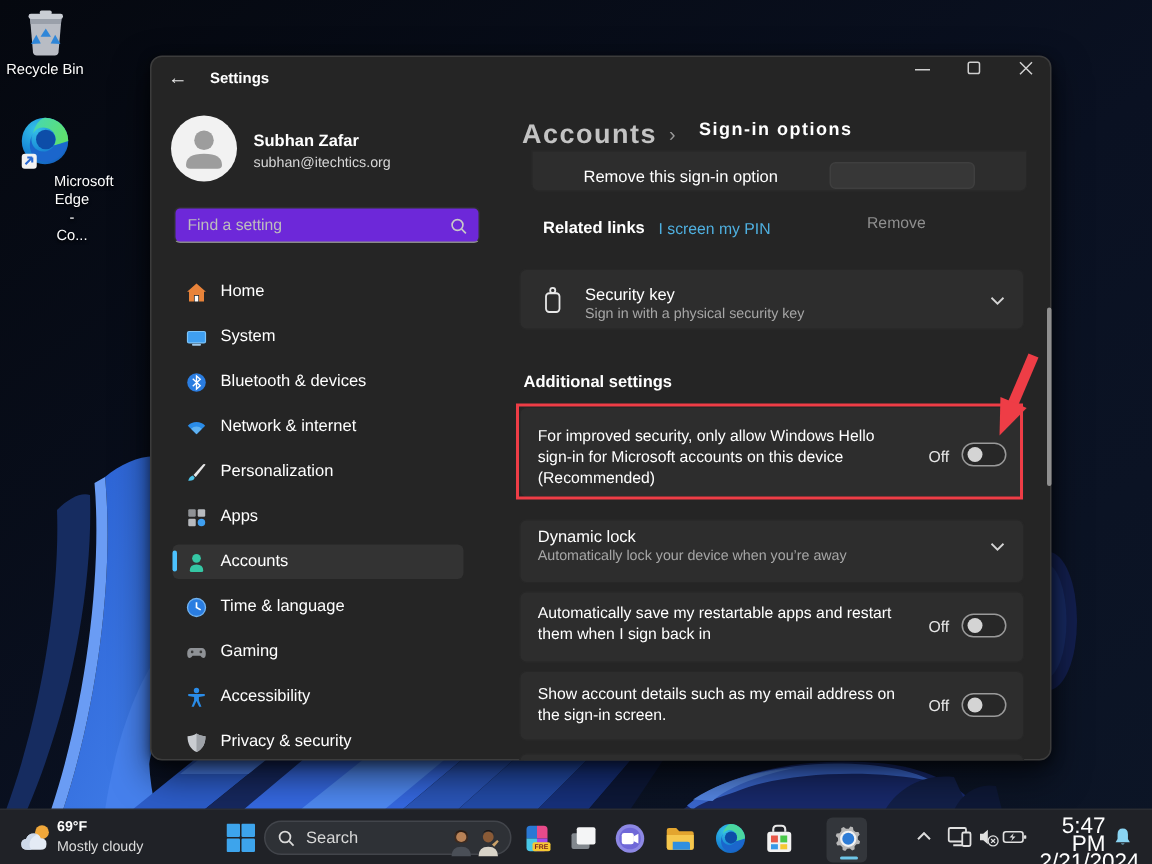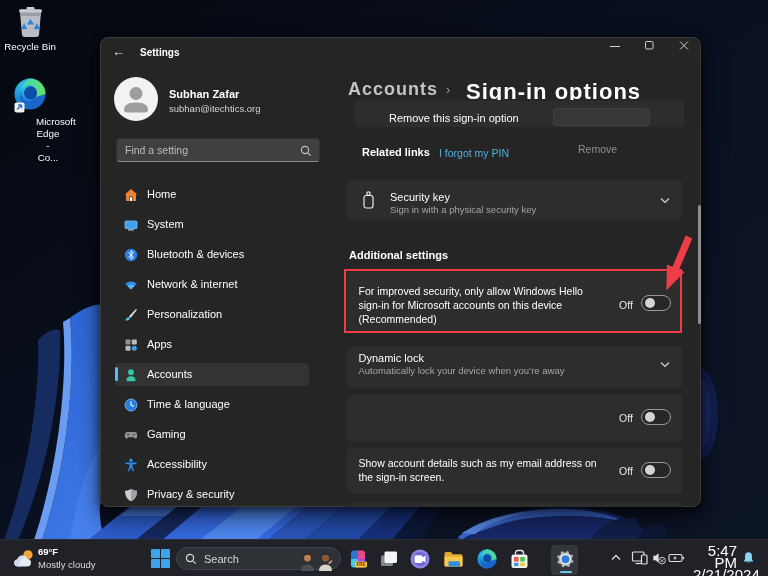--- a/index.html
+++ b/index.html
@@ -122,21 +122,21 @@
   </svg>
 
   <div class="abs" style="left:13px; top:39px; width:44px; height:44px; border-radius:50%; background:#f2f2f2;"></div>
   <svg class="abs" style="left:13px; top:39px;" width="44" height="44" viewBox="0 0 44 44">
     <circle cx="22" cy="16.5" r="6.5" fill="#9d9d9d"></circle>
     <path d="M10,33 Q10,25.5 22,25.5 Q34,25.5 34,33 Q34,35.5 31,35.5 L13,35.5 Q10,35.5 10,33 Z" fill="#9d9d9d"></path>
   </svg>
   <div class="abs tt" style="left:68px; top:50px; font-size:11px; font-weight:700;">Subhan Zafar</div>
   <div class="abs" style="left:68px; top:65px; font-size:9.5px; color:#d6d6d6;">subhan@itechtics.org</div>
 
-  <div class="abs" style="left:15px; top:100px; width:204px; height:24px; background:#404040; border:1px solid #303030; border-bottom:1px solid #8a8a8a; border-radius:4px;">
+  <div class="abs" style="left:15px; top:100px; width:204px; height:24px; background:#6d28d9; border:1px solid #303030; border-bottom:1px solid #8a8a8a; border-radius:4px;">
     <div class="abs" style="left:8px; top:5px; font-size:10.5px; color:#bdbdbd;">Find a setting</div>
     <svg class="abs" style="right:7px; top:6px;" width="12" height="12" viewBox="0 0 12 12">
       <circle cx="5" cy="5" r="3.6" fill="none" stroke="#c8c8c8" stroke-width="1.1"></circle>
       <path d="M7.8,7.8 L10.6,10.6" stroke="#c8c8c8" stroke-width="1.1"></path>
     </svg>
   </div>
 
   <div class="abs" style="left:13.5px; top:324.5px; width:194px; height:23px; background:#333333; border-radius:4px;"></div>
   <div class="abs" style="left:13.5px; top:329px; width:3px; height:14px; background:#4cc2ff; border-radius:2px;"></div>
 
@@ -218,29 +218,29 @@
   <div class="nav" style="top:444.5px;">
       <svg class="ic" viewBox="0 0 14 14">
         <path d="M7,1 C9,2.2 11,2.8 13,2.8 C13,7.8 11,11.6 7,13.3 C3,11.6 1,7.8 1,2.8 C3,2.8 5,2.2 7,1 Z" fill="#c9ccd1"></path>
         <path d="M7,1 C9,2.2 11,2.8 13,2.8 C13,7.8 11,11.6 7,13.3 Z" fill="#9ea2a8"></path>
       </svg>
       <span class="tx">Privacy &amp; security</span>
     </div>
 
   <div class="abs" style="left:247px; top:41px; font-size:18px; letter-spacing:1px; font-weight:700; color:#c3c3c3;">Accounts</div>
   <div class="abs" style="left:345px; top:43.5px; font-size:13px; color:#9a9a9a;">›</div>
-  <div class="abs" style="left:365px; top:41px; font-size:22px; letter-spacing:1px; font-weight:700; color:#fff;">Sign-in options</div>
+  <div class="abs" style="left:365px; top:41px; font-size:12px; letter-spacing:1px; font-weight:700; color:#fff;">Sign-in options</div>
 
   <div class="abs" style="left:253px; top:62px; width:331px; height:27.5px; background:#2d2d2d; border:1px solid #272727; border-radius:0 0 5px 5px;"></div>
   <div class="abs tt" style="left:288px; top:74px; font-size:11px; font-weight:400;">Remove this sign-in option</div>
   <div class="abs" style="left:452px; top:70px; width:96.5px; height:18px; background:#373737; border:1px solid #3f3f3f; border-radius:4px;"></div>
   <div class="abs" style="left:477px; top:73px; font-size:10.5px; color:#8f8f8f;margin-top:32px;">Remove</div>
 
   <div class="abs tt" style="left:261px; top:108px; font-size:11px; font-weight:700;">Related links</div>
-  <div class="abs" style="left:338px; top:108.5px; font-size:10.5px; color:#4fb0e0;">I forgot my PIN</div>
+  <div class="abs" style="left:338px; top:108.5px; font-size:10.5px; color:#4fb0e0;">I screen my PIN</div>
 
   <div class="card" style="top:141px; height:41px;"></div>
   <svg class="abs" style="left:260px; top:153px;" width="15" height="18" viewBox="0 0 15 18">
     <rect x="3" y="4.5" width="9" height="12.5" rx="2.2" fill="none" stroke="#e8e8e8" stroke-width="1.2"></rect>
     <circle cx="7.5" cy="2.6" r="1.7" fill="none" stroke="#e8e8e8" stroke-width="1.2"></circle>
   </svg>
   <div class="abs tt" style="left:289px; top:153px; font-size:11px;">Security key</div>
   <div class="abs sub" style="left:289px; top:165.5px; font-size:9.5px;">Sign in with a physical security key</div>
   <svg class="abs" style="left:559px; top:159px;" width="10" height="7" viewBox="0 0 10 7">
       <path d="M1,1.5 L5,5.5 L9,1.5" fill="none" stroke="#d4d4d4" stroke-width="1.2"></path>
@@ -265,20 +265,21 @@
   </svg>
 
   <div class="card" style="top:307.5px; height:43.5px;"></div>
   <div class="abs tt" style="left:257.5px; top:313.5px; font-size:11px;text-align:right;">Dynamic lock</div>
   <div class="abs sub" style="left:257.5px; top:326.5px; font-size:9.5px;">Automatically lock your device when you’re away</div>
   <svg class="abs" style="left:559px; top:323px;" width="10" height="7" viewBox="0 0 10 7">
       <path d="M1,1.5 L5,5.5 L9,1.5" fill="none" stroke="#d4d4d4" stroke-width="1.2"></path>
     </svg>
 
   <div class="card" style="top:355.5px; height:48px;"></div>
+  <div class="abs tt" style="left:257.5px; top:364px; font-size:10.5px; line-height:14px;">Automatically save my restartable apps and restart<br>them when I sign back in</div>
   <div class="off" style="left:518px; top:374px;">Off</div>
   <div class="tog" style="left:540px; top:371px;">
       <div class="knob"></div>
     </div>
 
   <div class="card" style="top:409px; height:47px;"></div>
   <div class="abs tt" style="left:257.5px; top:417.5px; font-size:10.5px; line-height:14px;">Show account details such as my email address on<br>the sign-in screen.</div>
   <div class="off" style="left:518px; top:427px;">Off</div>
   <div class="tog" style="left:540px; top:424px;">
       <div class="knob"></div>

